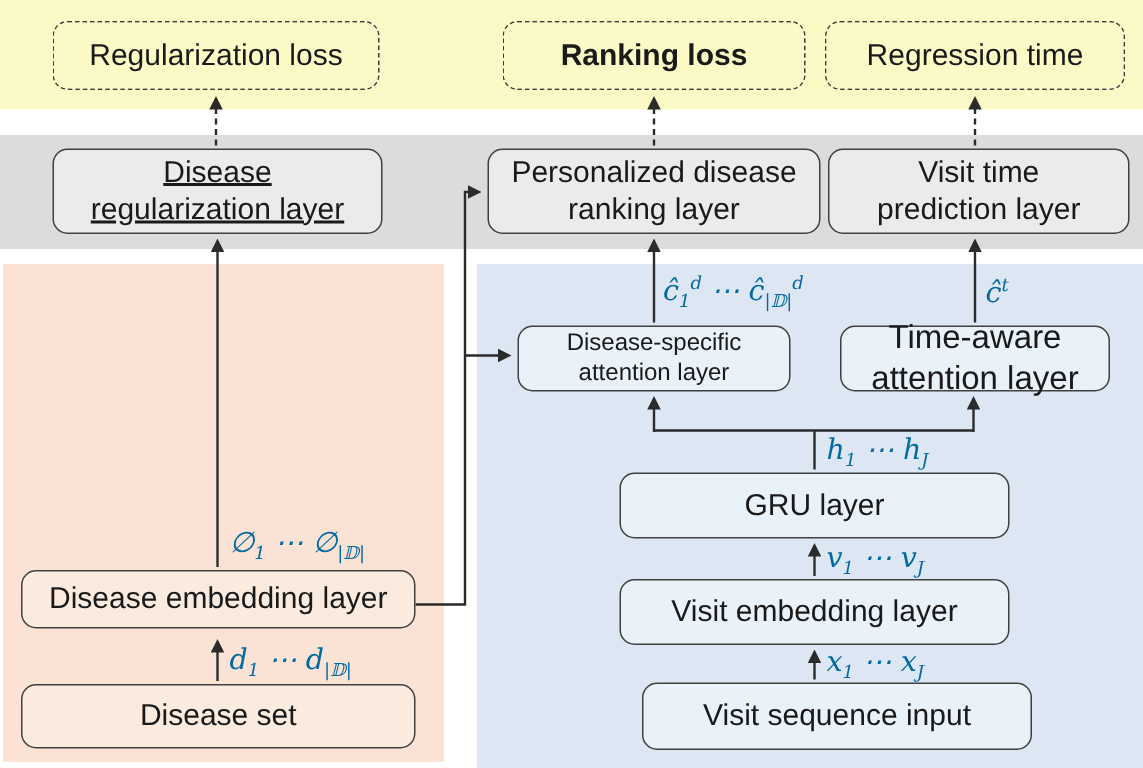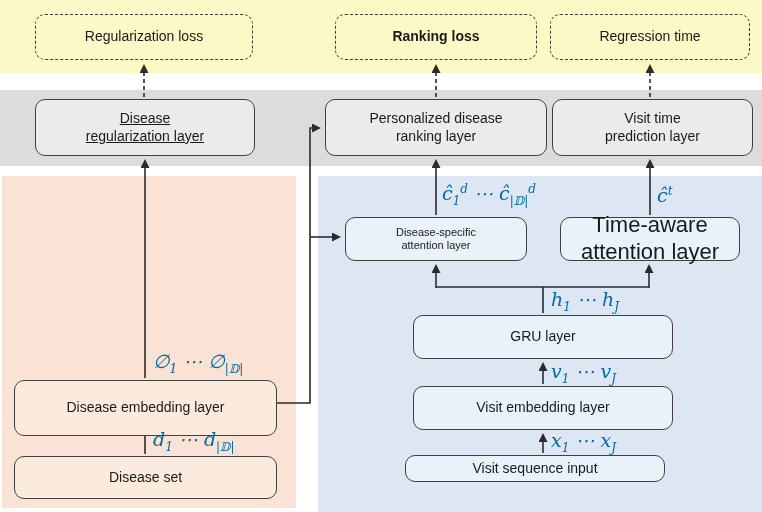--- a/index.html
+++ b/index.html
@@ -14,21 +14,21 @@
   .band,.region{position:absolute;}
   .band-loss{left:0;top:0;width:762px;height:73px;background:#FBFAC6;}
   .band-output{left:0;top:90px;width:762px;height:76px;background:#DCDCDC;}
   .region-disease{left:2px;top:176px;width:294px;height:332px;background:#FAE3D4;}
   .region-visit{left:318px;top:176px;width:444px;height:336px;background:#DCE7F3;}
 
   .box{
     position:absolute;
     display:flex;align-items:center;justify-content:center;
     text-align:center;
-    font-size:14px;line-height:1.22;
+    font-size:20px;line-height:1.22;
     border-radius:10px;
     white-space:pre-line;
     box-sizing:border-box;
     z-index:3;
   }
   .box-dashed{
     border:1.5px dashed #3c3c3c;
     background:transparent;
   }
   .box-gray{border:1.4px solid #404040;background:#EBEBEB;}
@@ -94,32 +94,32 @@
   <div class="box box-dashed" style="left:335px;top:14px;width:202px;height:46px;font-weight:bold;">Ranking loss</div>
   <div class="box box-dashed" style="left:550px;top:14px;width:200px;height:46px;">Regression time</div>
 
   <div class="box box-gray" style="left:35px;top:99px;width:220px;height:57px;text-decoration:underline;">Disease
 regularization layer</div>
   <div class="box box-gray" style="left:325px;top:99px;width:222px;height:57px;">Personalized disease
 ranking layer</div>
   <div class="box box-gray" style="left:552px;top:99px;width:201px;height:57px;">Visit time
 prediction layer</div>
 
-  <div class="box box-peach" style="left:14px;top:380px;width:263px;height:56px;">Disease embedding layer</div>
+  <div class="box box-peach" style="left:14px;top:380px;width:263px;height:39px;">Disease embedding layer</div>
   <div class="box box-peach" style="left:14px;top:456px;width:263px;height:43px;">Disease set</div>
   <div class="math" style="left:153px;top:350px;">∅<sub>1</sub> ⋯ ∅<sub>|𝔻|</sub></div>
   <div class="math" style="left:153px;top:428px;">d<sub>1</sub> ⋯ d<sub>|𝔻|</sub></div>
 
-  <div class="box box-blue" style="left:345px;top:217px;width:182px;height:44px;font-size:11px;">Disease-specific
+  <div class="box box-blue" style="left:345px;top:217px;width:182px;height:44px;font-size:16px;">Disease-specific
 attention layer</div>
   <div class="box box-blue" style="left:560px;top:217px;width:180px;height:44px;font-size:22px;">Time-aware
 attention layer</div>
   <div class="box box-blue" style="left:413px;top:315px;width:260px;height:44px;">GRU layer</div>
   <div class="box box-blue" style="left:413px;top:386px;width:260px;height:44px;">Visit embedding layer</div>
-  <div class="box box-blue" style="left:405px;top:455px;width:260px;height:27px;">Visit sequence input</div>
+  <div class="box box-blue" style="left:428px;top:455px;width:260px;height:45px;">Visit sequence input</div>
 
   <div class="math" style="left:442px;top:182px;">ĉ<sub>1</sub><sup>d</sup> ⋯ ĉ<sub>|𝔻|</sub><sup>d</sup></div>
   <div class="math" style="left:657px;top:184px;">ĉ<sup>t</sup></div>
   <div class="math" style="left:551px;top:288px;">h<sub>1</sub> ⋯ h<sub>J</sub></div>
   <div class="math" style="left:551px;top:360px;">v<sub>1</sub> ⋯ v<sub>J</sub></div>
   <div class="math" style="left:551px;top:429px;">x<sub>1</sub> ⋯ x<sub>J</sub></div>
 
 </div>
 
 </body></html>

